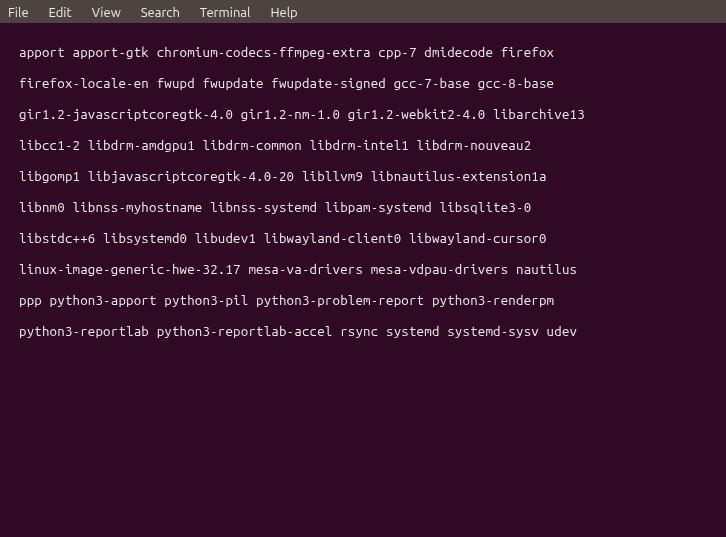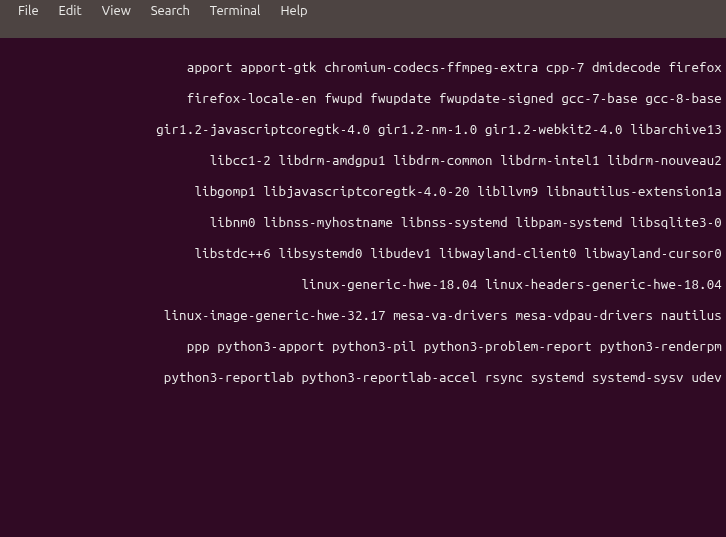--- a/index.html
+++ b/index.html
@@ -8,36 +8,36 @@
       height: 537px;
       background: #300a24;
       font-family: "Ubuntu Mono", "DejaVu Sans Mono", Consolas, monospace;
       font-size: 13.3px;
       line-height: 15.5px;
       color: #eeeeec;
       overflow: hidden;
     }
     .menubar {
       background: #4d4442;
-      height: 38px;
+      height: 23px;
       display: flex;
-      align-items: flex-start;
-      padding: 0 10px;
+      align-items: flex-end;
+      padding: 0 0;
       font-family: "Ubuntu", "DejaVu Sans", sans-serif;
       font-size: 13px;
       color: #ececea;
       gap: 4px;
     }
     .menubar span { padding: 3px 8px; cursor: default; }
     .term {
       padding: 6px 4px 0 4px;
       white-space: pre;
       letter-spacing: 0.2px;
     }
-    .ind { padding-left: 15px; text-align: right; }
+    .ind { padding-left: 15px; }
   </style>
 </head>
 <body>
 
 <div class="menubar">
   <span>File</span>
   <span>Edit</span>
   <span>View</span>
   <span>Search</span>
   <span>Terminal</span>
@@ -45,21 +45,20 @@
 </div>
 
 <div class="term">
 <div class="ind">apport apport-gtk chromium-codecs-ffmpeg-extra cpp-7 dmidecode firefox</div>
 <div class="ind">firefox-locale-en fwupd fwupdate fwupdate-signed gcc-7-base gcc-8-base</div>
 <div class="ind">gir1.2-javascriptcoregtk-4.0 gir1.2-nm-1.0 gir1.2-webkit2-4.0 libarchive13</div>
 <div class="ind">libcc1-2 libdrm-amdgpu1 libdrm-common libdrm-intel1 libdrm-nouveau2</div>
 <div class="ind">libgomp1 libjavascriptcoregtk-4.0-20 libllvm9 libnautilus-extension1a</div>
 <div class="ind">libnm0 libnss-myhostname libnss-systemd libpam-systemd libsqlite3-0</div>
 <div class="ind">libstdc++6 libsystemd0 libudev1 libwayland-client0 libwayland-cursor0</div>
-<div class="ind">linux-generic-hwe-18.04 linux-headers-generic-hwe-18.04</div>
 <div class="ind">linux-image-generic-hwe-32.17 mesa-va-drivers mesa-vdpau-drivers nautilus</div>
 <div class="ind">ppp python3-apport python3-pil python3-problem-report python3-renderpm</div>
 <div class="ind">python3-reportlab python3-reportlab-accel rsync systemd systemd-sysv udev</div>
 
 
 
 
 
 
 

